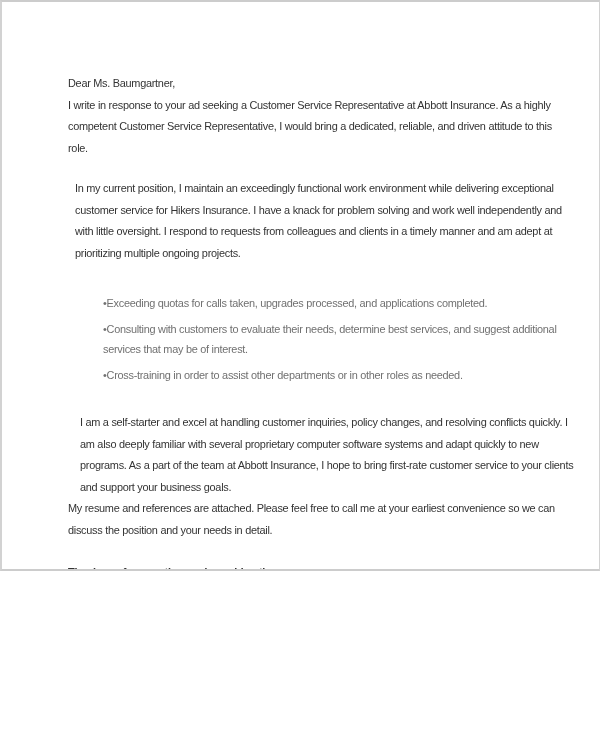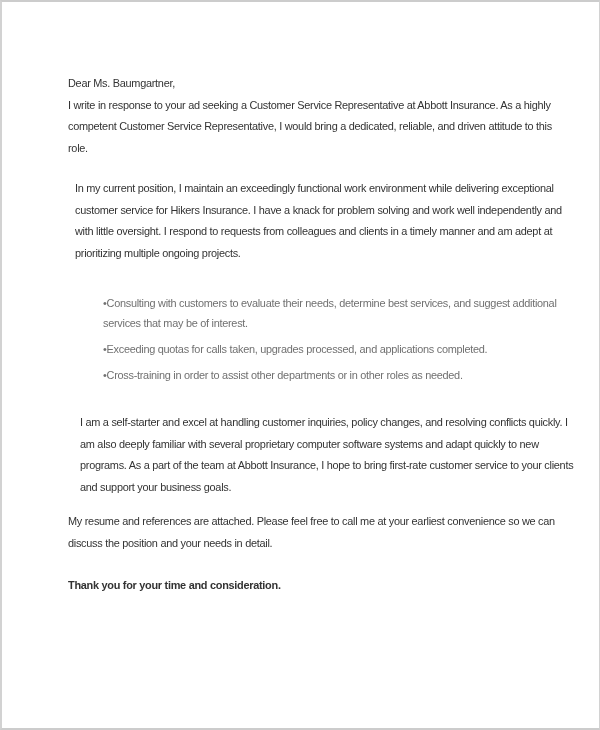--- a/index.html
+++ b/index.html
@@ -3,21 +3,21 @@
 <meta charset="utf-8">
 <style>
   html, body {
     margin: 0;
     padding: 0;
     background: #ffffff;
   }
   .page {
     position: relative;
     width: 600px;
-    height: 730px;
+    height: 571px;
     box-sizing: border-box;
     background: #ffffff;
     border-top: 2px solid #cccccc;
     border-left: 2px solid #d2d2d2;
     border-right: 1px solid #d2d2d2;
     border-bottom: 2px solid #cccccc;
     overflow: hidden;
     font-family: "Liberation Sans", sans-serif;
   }
   .content {
@@ -40,21 +40,21 @@
   .bullets {
     margin-top: 29px;
     padding-left: 35px;
   }
   .bullet .line {
     line-height: 20px;
     color: #707070;
   }
   .bullet + .bullet { margin-top: 6px; }
   .p3 { margin-top: 27px; margin-left: 12px; }
-  .p4 { margin-top: 13px; }
+  .p4 { }
   .closing { margin-top: 21px; font-weight: bold; }
 </style>
 </head>
 <body>
 
 <div class="page">
   <div class="content">
 
     <div class="block salutation">
       <div class="line">Dear Ms. Baumgartner,</div>
@@ -69,25 +69,25 @@
     <div class="block p2">
       <div class="line">In my current position, I maintain an exceedingly functional work environment while delivering exceptional</div>
       <div class="line">customer service for Hikers Insurance. I have a knack for problem solving and work well independently and</div>
       <div class="line">with little oversight. I respond to requests from colleagues and clients in a timely manner and am adept at</div>
       <div class="line">prioritizing multiple ongoing projects.</div>
     </div>
 
 
     <div class="bullets">
       <div class="bullet">
+        <div class="line">•Exceeding quotas for calls taken, upgrades processed, and applications completed.</div>
+      </div>
+      <div class="bullet">
         <div class="line">•Consulting with customers to evaluate their needs, determine best services, and suggest additional</div>
         <div class="line">services that may be of interest.</div>
-      </div>
-      <div class="bullet">
-        <div class="line">•Exceeding quotas for calls taken, upgrades processed, and applications completed.</div>
       </div>
       <div class="bullet">
         <div class="line">•Cross-training in order to assist other departments or in other roles as needed.</div>
       </div>
     </div>
 
     <div class="block p3">
       <div class="line">I am a self-starter and excel at handling customer inquiries, policy changes, and resolving conflicts quickly. I</div>
       <div class="line">am also deeply familiar with several proprietary computer software systems and adapt quickly to new</div>
       <div class="line">programs. As a part of the team at Abbott Insurance, I hope to bring first-rate customer service to your clients</div>

